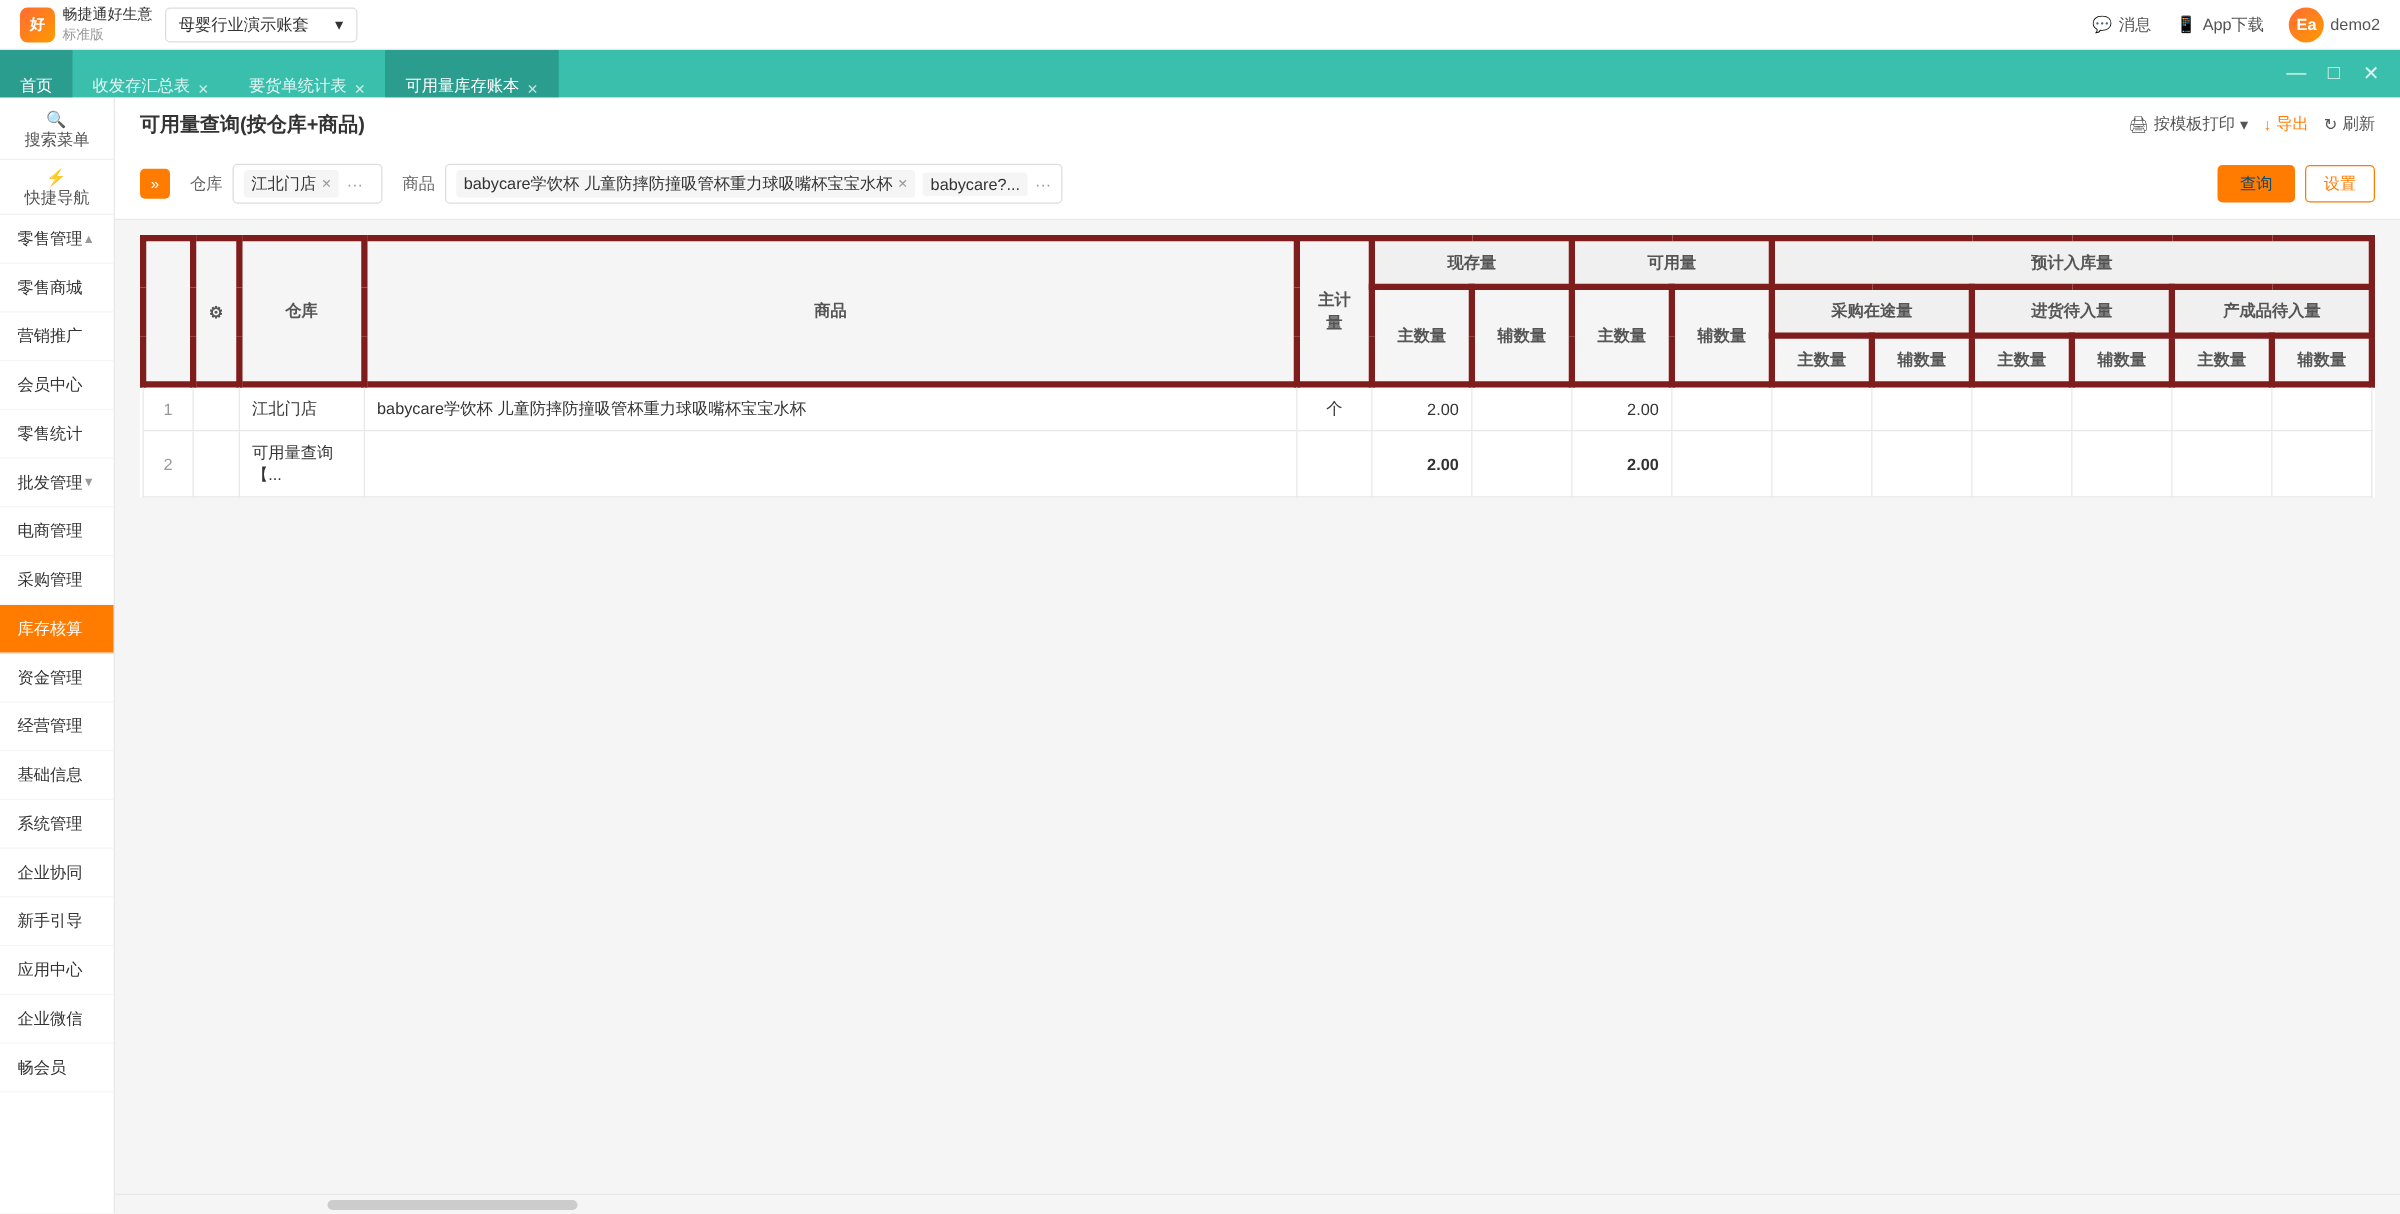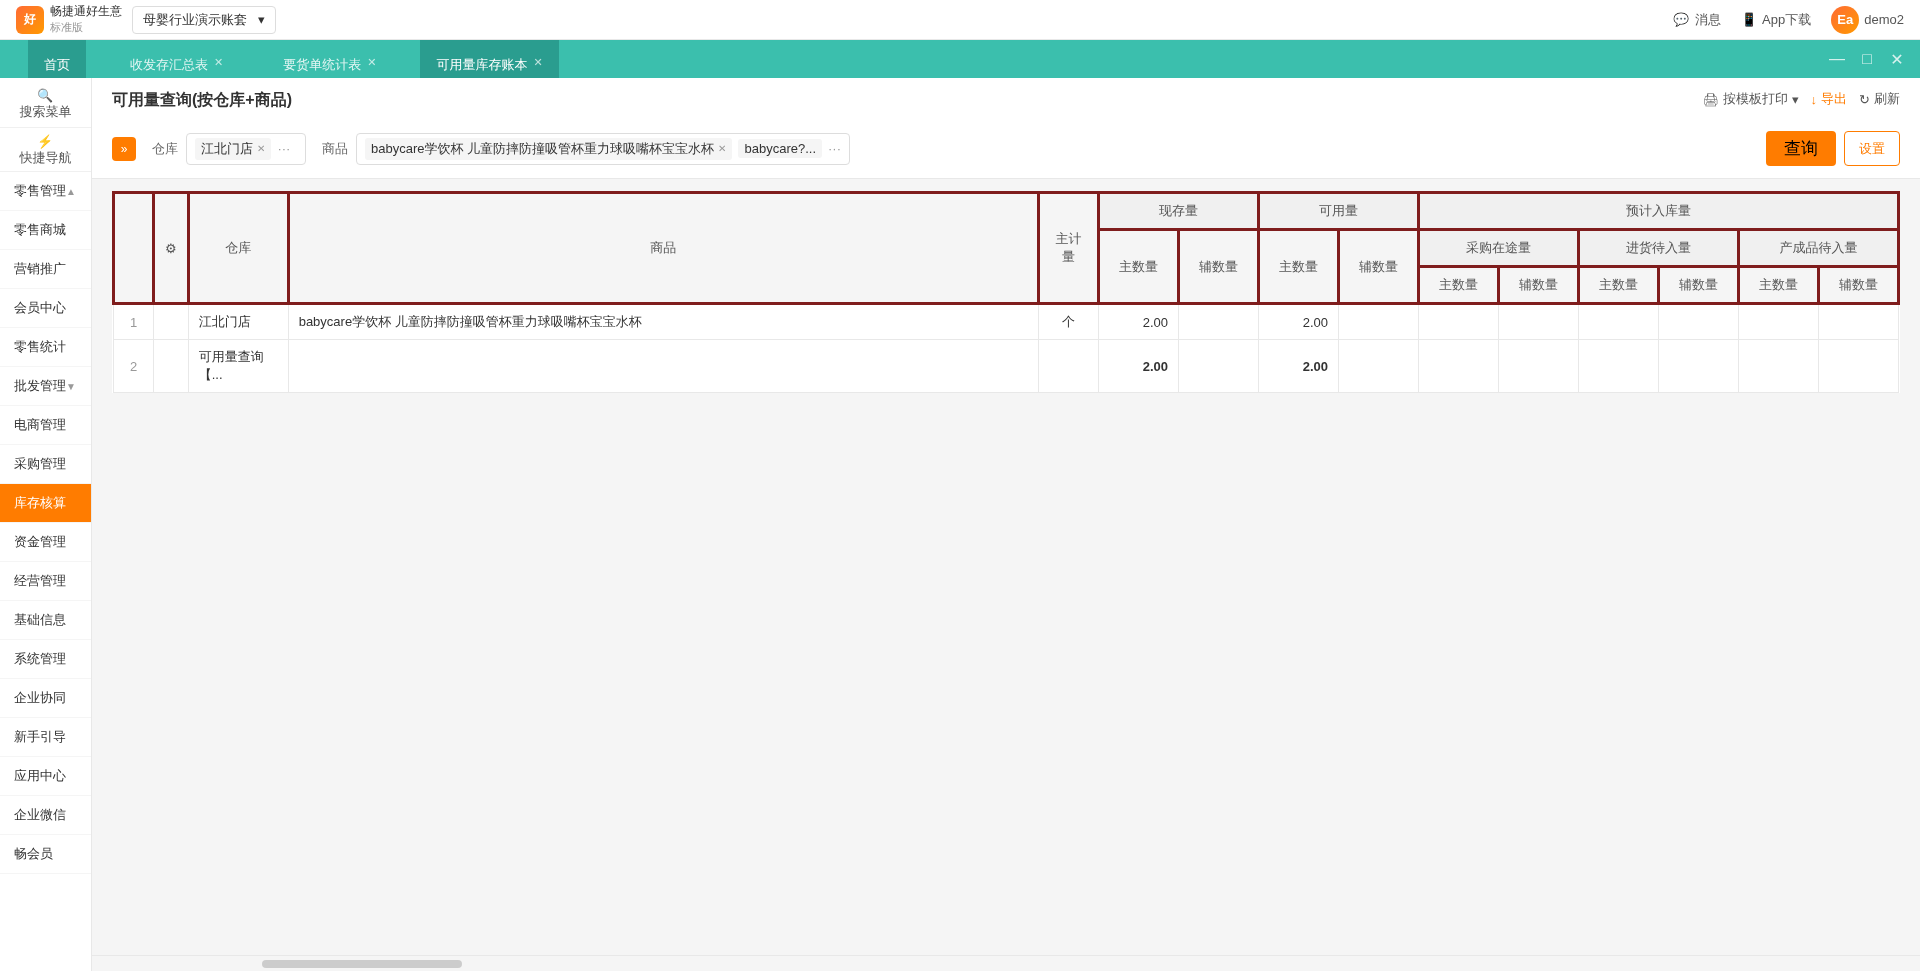--- a/index.html
+++ b/index.html
@@ -43,21 +43,21 @@
       font-size: 12px;
       line-height: 1.3;
     }
     .logo-subtitle {
       color: #999;
       font-size: 11px;
     }
     .top-bar-company {
       display: flex;
       align-items: center;
-      gap: 11px;
+      gap: 21px;
       color: #333;
       font-size: 13px;
       padding: 4px 10px;
       border: 1px solid #ddd;
       border-radius: 4px;
       cursor: pointer;
     }
     .top-bar-right {
       display: flex;
       align-items: center;
@@ -90,29 +90,28 @@
       background: #3bbfad;
       display: flex;
       align-items: center;
       flex-shrink: 0;
       padding-left: 0;
       overflow-x: auto;
     }
     .nav-tab {
       height: 38px;
       display: flex;
-      align-items: flex-start;
-      padding: 16px 16px;
+      align-items: flex-end;
+      padding: 0 16px;
       color: rgba(255,255,255,0.85);
       cursor: pointer;
       white-space: nowrap;
       font-size: 13px;
       position: relative;
       gap: 6px;
-      margin-left: 28px;
     }
     .nav-tab.active {
       background: #2a9d8f;
       color: #fff;
     }
     .nav-tab .close-x {
       color: rgba(255,255,255,0.7);
       font-size: 11px;
       cursor: pointer;
     }
@@ -283,26 +282,26 @@
     }
     .filter-tag .remove { color: #999; cursor: pointer; font-size: 10px; }
     .filter-dots { color: #999; cursor: pointer; }
     .filter-actions {
       margin-left: auto;
       display: flex;
       gap: 8px;
     }
     .btn-query {
       background: #ff7c00;
-      color: #000000;
+      color: #0c4a6e;
       border: none;
       border-radius: 4px;
       padding: 6px 18px;
       cursor: pointer;
-      font-size: 17px;
+      font-size: 13px;
     }
     .btn-settings {
       background: #fff;
       color: #ff7c00;
       border: 1px solid #ff7c00;
       border-radius: 4px;
       padding: 5px 14px;
       cursor: pointer;
       font-size: 13px;
     }
@@ -316,24 +315,24 @@
     .data-table {
       width: 100%;
       border-collapse: collapse;
       background: #fff;
       border: 1px solid #e8e8e8;
       font-size: 13px;
     }
     .data-table th {
       background: #f5f5f5;
       color: #555;
-      font-weight: normal;
+      font-weight: bold;
       padding: 8px 10px;
       text-align: center;
-      border: 3px solid #7f1d1d;
+      border: 5px solid #7f1d1d;
     }
     .data-table td {
       padding: 8px 10px;
       color: #333;
       border: 1px solid #e8e8e8;
       text-align: center;
     }
     .data-table .row-number { color: #999; }
     .data-table .text-left { text-align: left; }
     .data-table .number-cell { text-align: right; }

